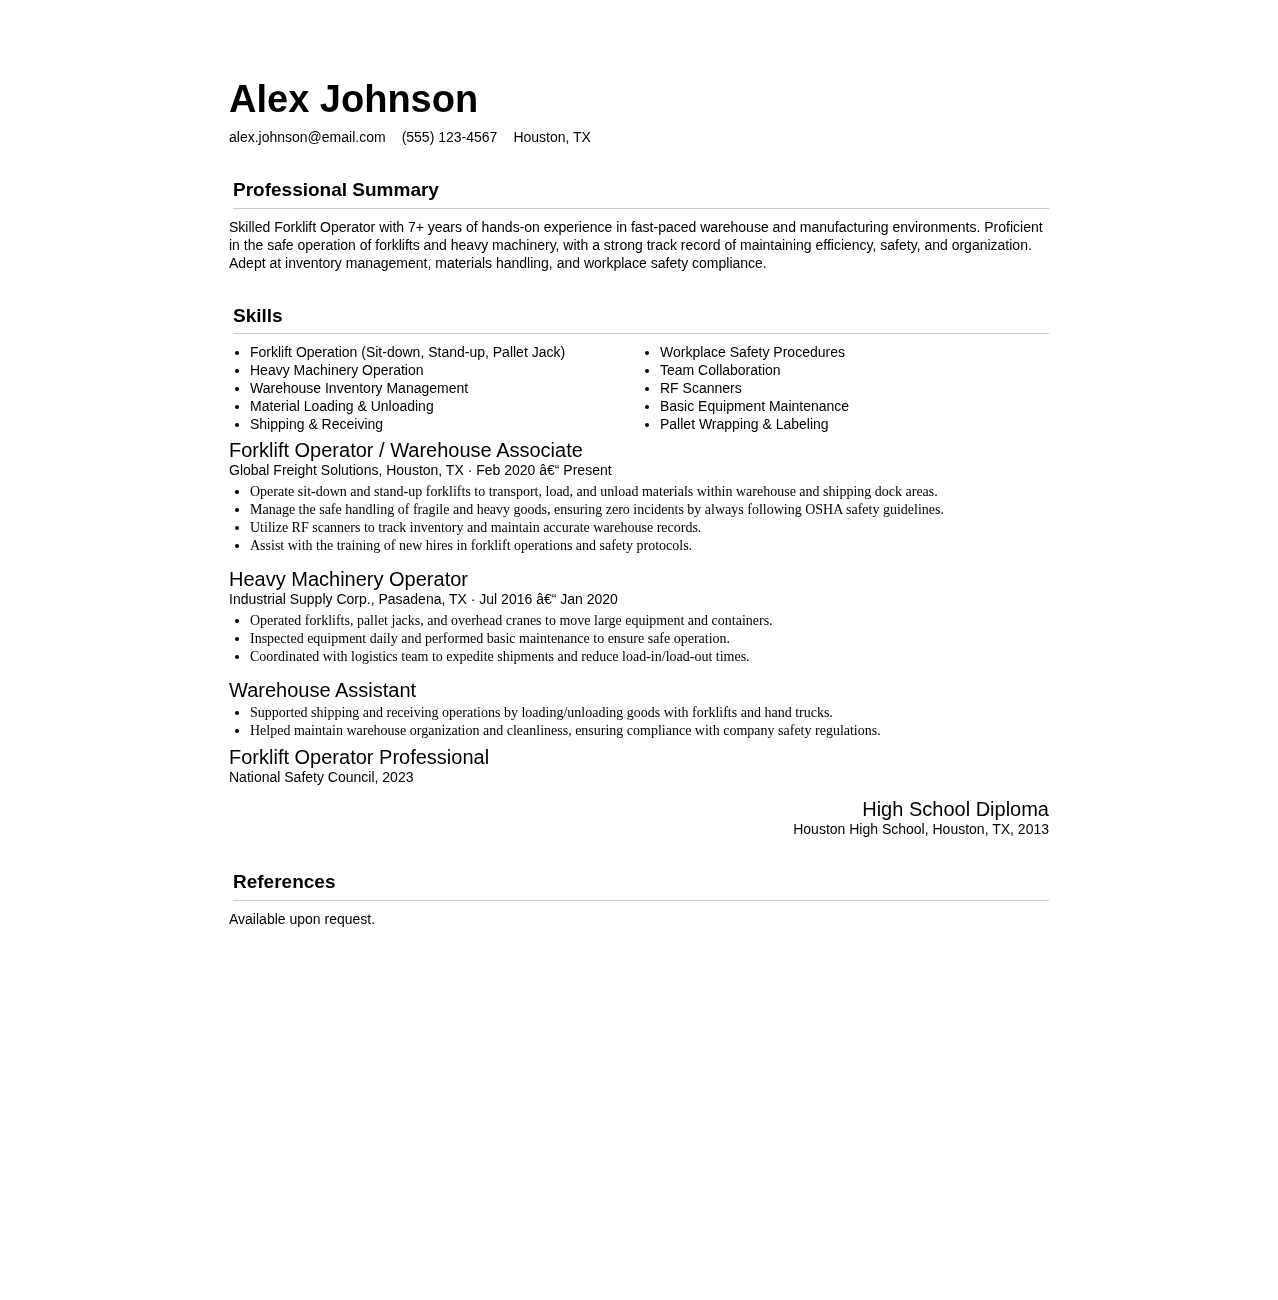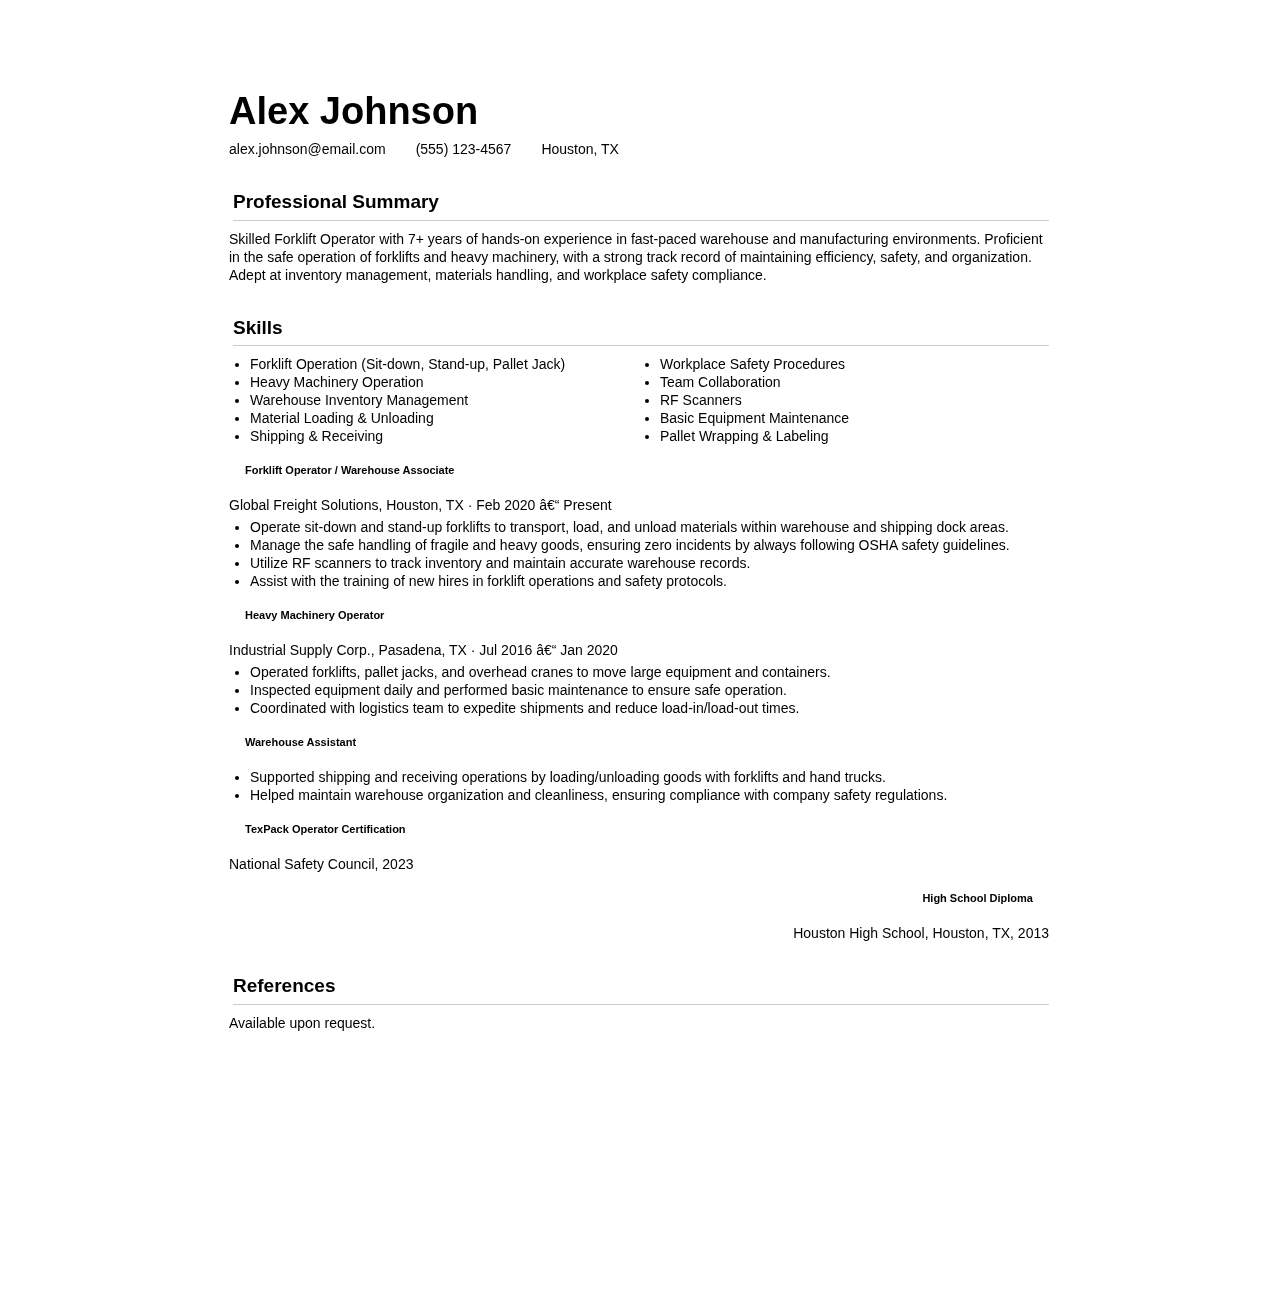--- a/index.html
+++ b/index.html
@@ -10,33 +10,33 @@
     font-family: "Liberation Sans", sans-serif;
   }
   body {
     width: 1278px;
     min-height: 1300px;
     position: relative;
   }
   .page {
     position: absolute;
     left: 229px;
-    top: 90px;
+    top: 78px;
     width: 820px;
   }
   h1.name {
     font-size: 38px;
     font-weight: 700;
     margin: 0;
     line-height: 1.15;
     letter-spacing: 0;
   }
   .contact {
     display: flex;
-    gap: 30px;
+    gap: 16px;
     font-size: 14px;
     line-height: 18px;
     margin-top: 6px;
   }
   h2.section-title {
     font-size: 19px;
     font-weight: 700;
     margin: 33px 0 9px 4px;
     padding-bottom: 7px;
     border-bottom: 1px solid #cccccc;
@@ -56,34 +56,35 @@
     padding: 0 0 0 21px;
     list-style: disc;
   }
   li {
     font-size: 14px;
     line-height: 18px;
   }
   .job { margin-top: 8px; }
   .job + .job { margin-top: 15px; }
   h3.item-title {
-    font-size: 11px;
-    font-weight: 700;
-    margin: 16px;
+    font-size: 20px;
+    font-weight: 400;
+    margin: 0;
     line-height: 19px;
   }
   .item-meta {
     font-size: 14px;
     line-height: 18px;
     margin-top: 1px;
   }
   .job ul {
     margin: 4px 0 0 0;
     padding: 0 0 0 21px;
     list-style: disc;
+    font-family: Liberation Serif, serif;
   }
   .edu-item { margin-top: 8px; }
   .edu-item + .edu-item { margin-top: 14px; text-align: right; }
 </style>
 </head>
 <body>
 
 <div class="page">
 
   <h1 class="name">Alex Johnson</h1>
@@ -147,21 +148,21 @@
       <ul>
         <li>Supported shipping and receiving operations by loading/unloading goods with forklifts and hand trucks.</li>
         <li>Helped maintain warehouse organization and cleanliness, ensuring compliance with company safety regulations.</li>
       </ul>
     </div>
   </section>
 
   <section>
 
     <div class="edu-item">
-      <h3 class="item-title">TexPack Operator Certification</h3>
+      <h3 class="item-title">Forklift Operator Professional</h3>
       <div class="item-meta">National Safety Council, 2023</div>
     </div>
 
     <div class="edu-item">
       <h3 class="item-title">High School Diploma</h3>
       <div class="item-meta">Houston High School, Houston, TX, 2013</div>
     </div>
   </section>
 
   <section>

